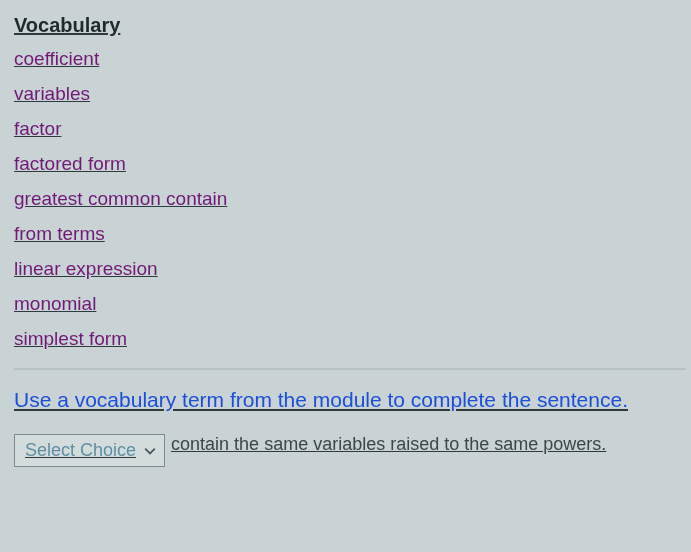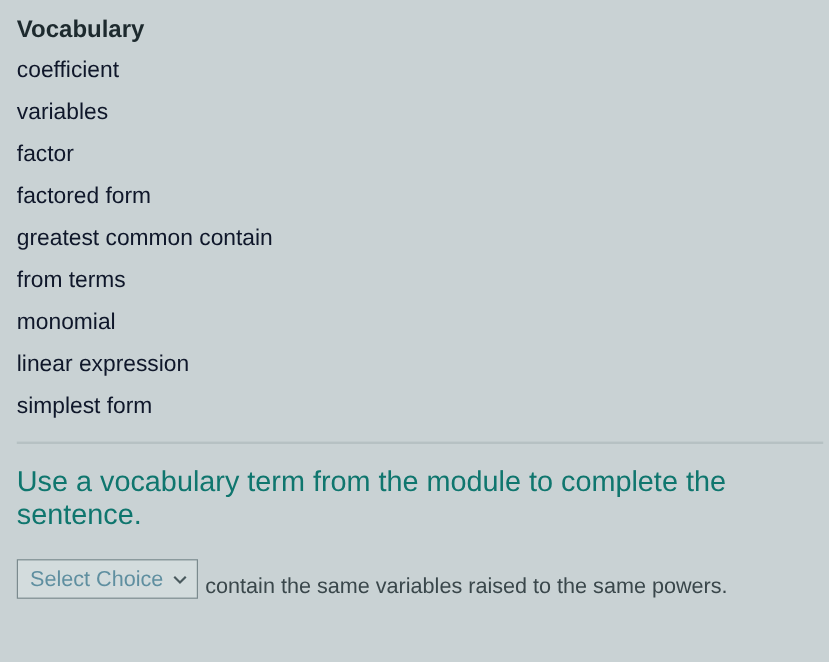--- a/index.html
+++ b/index.html
@@ -11,59 +11,60 @@
     font-family: "Helvetica Neue", Arial, sans-serif;
     color: #2f3a3e;
     overflow: hidden;
   }
 
   .page {
     box-sizing: border-box;
     width: 691px;
     height: 552px;
     padding: 14px 5px 0 14px;
+    text-decoration: underline;
   }
 
   .vocab-heading {
     font-weight: 700;
     font-size: 20px;
     margin: 0 0 12px 0;
     color: #1d2a2e;
   }
 
   .vocab-list {
     list-style: none;
     margin: 0;
     padding: 0;
   }
 
   .vocab-list li {
     font-size: 19px;
     line-height: 1;
     margin: 0 0 16px 0;
-    color: #0f172a;
+    color: #701a75;
   }
 
   .divider {
     margin: 20px 0 18px 0;
     height: 2px;
     background: #b6c1c3;
     width: 100%;
   }
 
   .prompt {
-    font-size: 24px;
-    color: #0f766e;
+    font-size: 21px;
+    color: #1d4ed8;
     margin: 0 0 22px 0;
     padding-right: 10px;
   }
 
   .answer-row {
     display: flex;
-    align-items: flex-end;
+    align-items: flex-start;
     gap: 6px;
   }
 
   .select-box {
     display: inline-flex;
     align-items: center;
     border: 1px solid #7b8a8e;
     background: #d3dcdd;
     padding: 5px 8px 5px 10px;
     color: #5f8fa0;
@@ -97,22 +98,22 @@
 
   <div class="vocab-heading">Vocabulary</div>
 
   <ul class="vocab-list">
     <li>coefficient</li>
     <li>variables</li>
     <li>factor</li>
     <li>factored form</li>
     <li>greatest common contain</li>
     <li>from terms</li>
+    <li>linear expression</li>
     <li>monomial</li>
-    <li>linear expression</li>
     <li>simplest form</li>
   </ul>
 
   <div class="divider"></div>
 
   <div class="prompt">Use a vocabulary term from the module to complete the sentence.</div>
 
   <div class="answer-row">
     <div class="select-box">
       <span>Select Choice</span>

